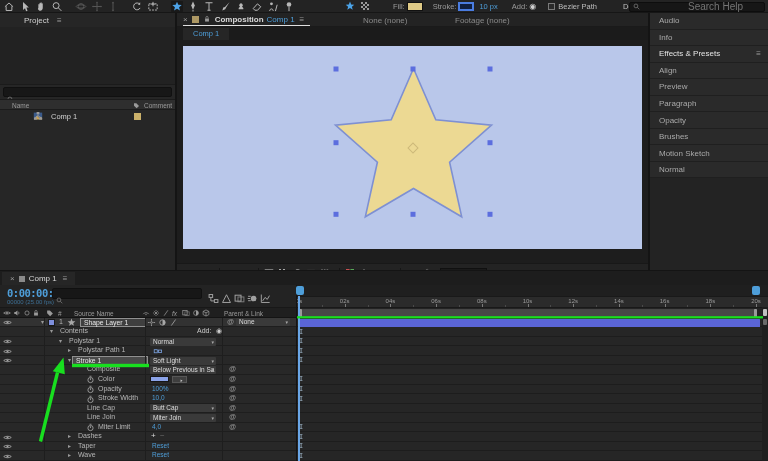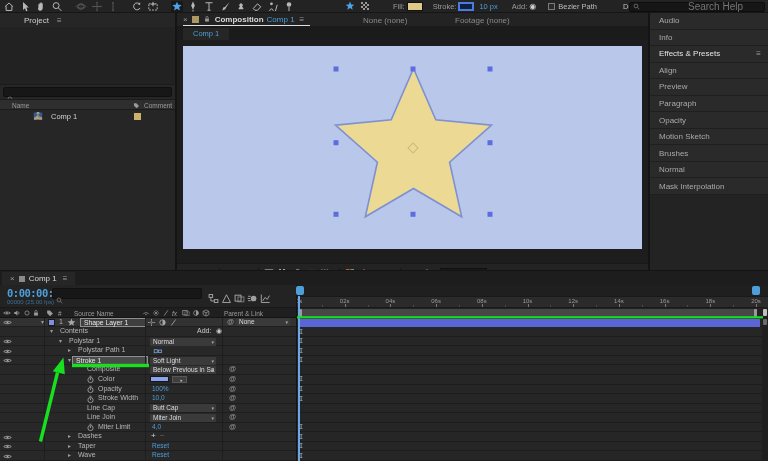--- a/index.html
+++ b/index.html
@@ -436,30 +436,27 @@
       <div class="rp-item">
         <span>Preview</span>
       </div>
       <div class="rp-item">
         <span>Paragraph</span>
       </div>
       <div class="rp-item">
         <span>Opacity</span>
       </div>
       <div class="rp-item">
+        <span>Brushes</span>
+      </div>
+      <div class="rp-item">
         <span>Motion Sketch</span>
-      </div>
-      <div class="rp-item">
-        <span>Brushes</span>
       </div>
       <div class="rp-item">
         <span>Normal</span>
-      </div>
-      <div class="rp-item">
-        <span>Mask Interpolation</span>
       </div>
     </div>
 
   <div id="timeline">
     <div id="tl-tabrow">
       <div id="tl-tab">
         <span class="close">×</span>
         <span class="sq"></span>
         <span class="lbl">Comp 1</span>
         <span class="menu">≡</span>

